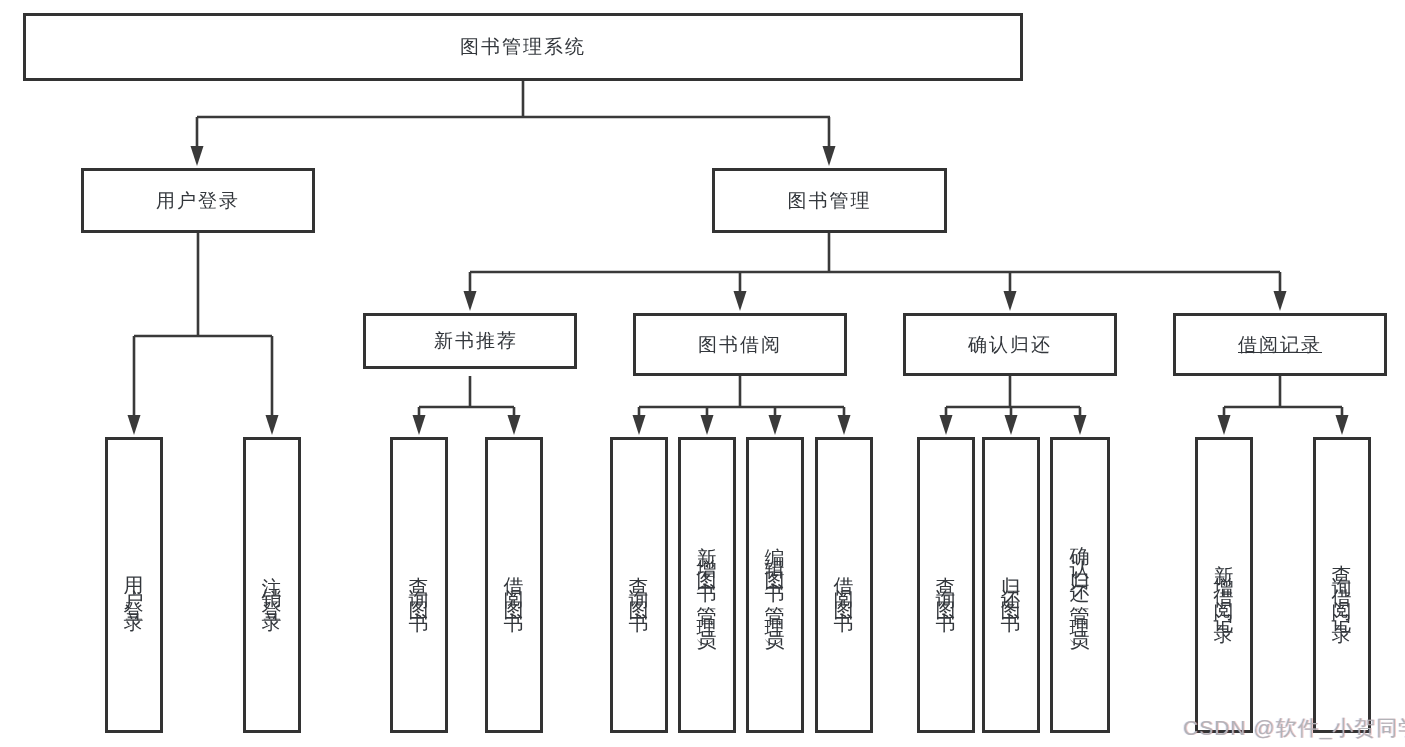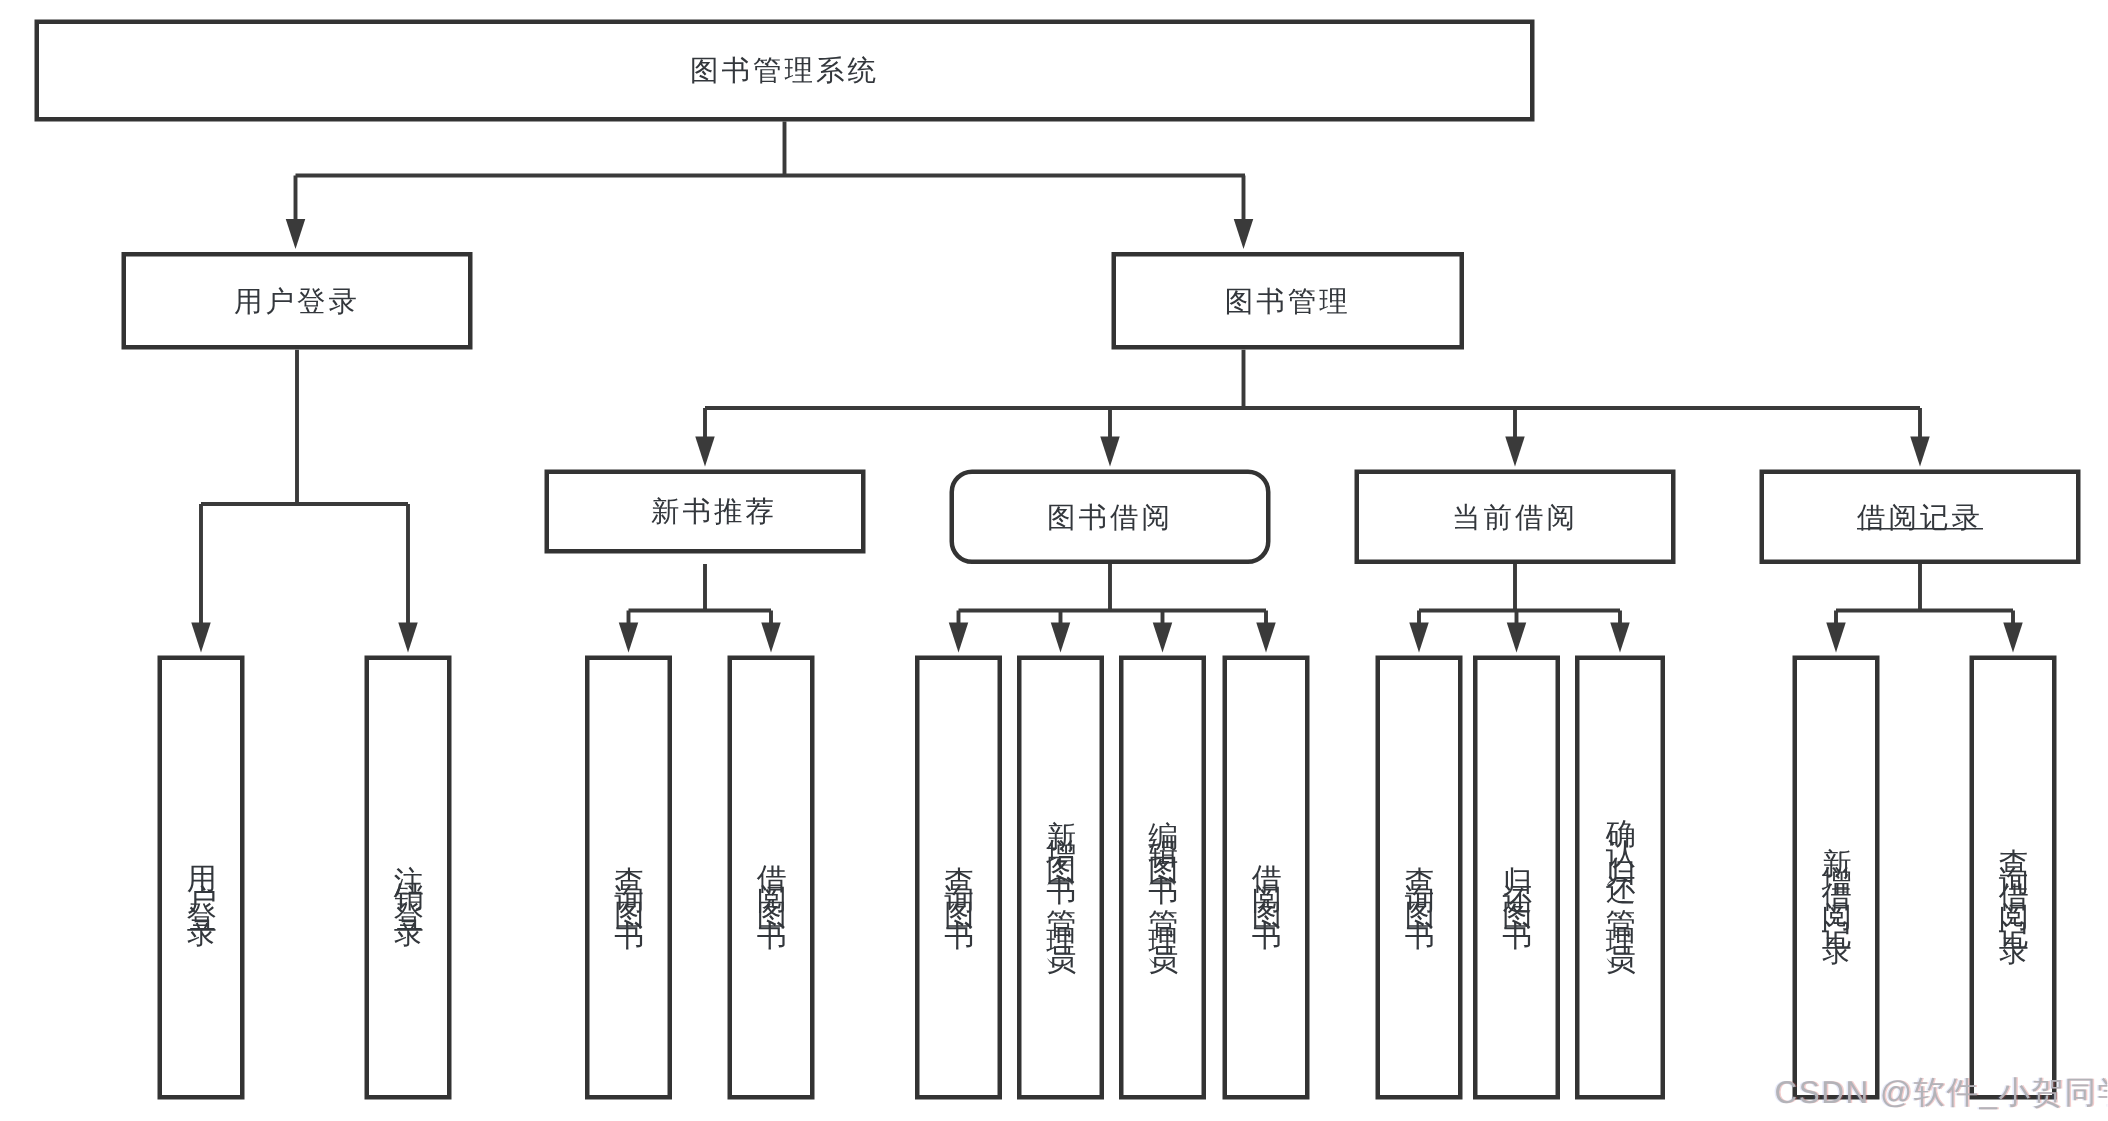--- a/index.html
+++ b/index.html
@@ -90,32 +90,32 @@
     </g>
   </svg>
 
   <div class="box" style="left:23px;top:13px;width:1000px;height:68px;">
     <span class="hlabel">图书管理系统</span>
   </div>
 
   <div class="box" style="left:81px;top:168px;width:234px;height:65px;">
     <span class="hlabel">用户登录</span>
   </div>
-  <div class="box" style="left:712px;top:168px;width:235px;height:65px;margin-left:29px;">
+  <div class="box" style="left:712px;top:168px;width:235px;height:65px;">
     <span class="hlabel">图书管理</span>
   </div>
 
   <div class="box" style="left:363px;top:313px;width:214px;height:56px;padding-left:12px;">
     <span class="hlabel">新书推荐</span>
   </div>
-  <div class="box" style="left:633px;top:313px;width:214px;height:63px;border-radius:15px;">
+  <div class="box" style="left:633px;top:313px;width:214px;height:63px;">
     <span class="hlabel">图书借阅</span>
   </div>
   <div class="box" style="left:903px;top:313px;width:214px;height:63px;">
-    <span class="hlabel">当前借阅</span>
+    <span class="hlabel">确认归还</span>
   </div>
   <div class="box" style="left:1173px;top:313px;width:214px;height:63px;text-decoration:underline;">
     <span class="hlabel">借阅记录</span>
   </div>
 
   <div class="box leaf" style="left:105px;top:437px;width:58px;height:296px;">
     <span class="vlabel">用户登录</span>
   </div>
   <div class="box leaf" style="left:243px;top:437px;width:58px;height:296px;">
     <span class="vlabel">注销登录</span>

